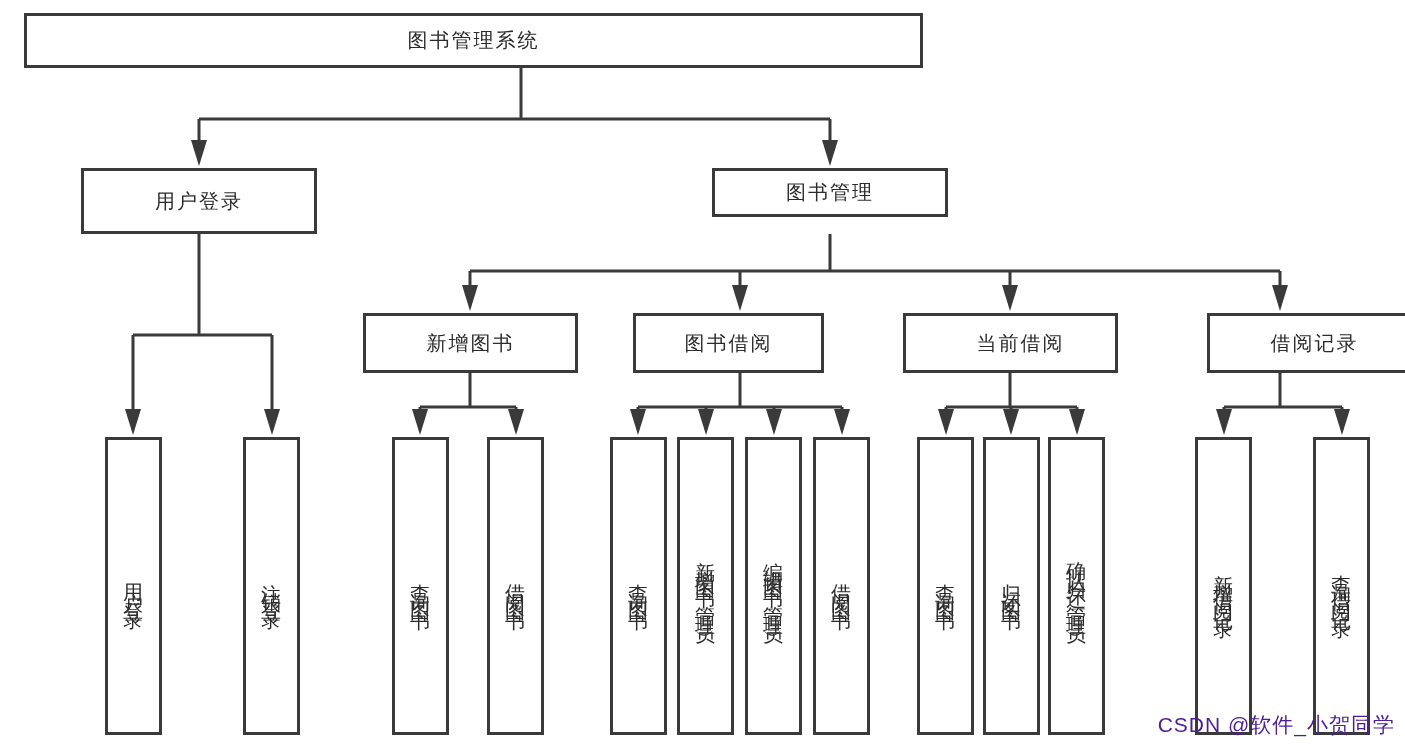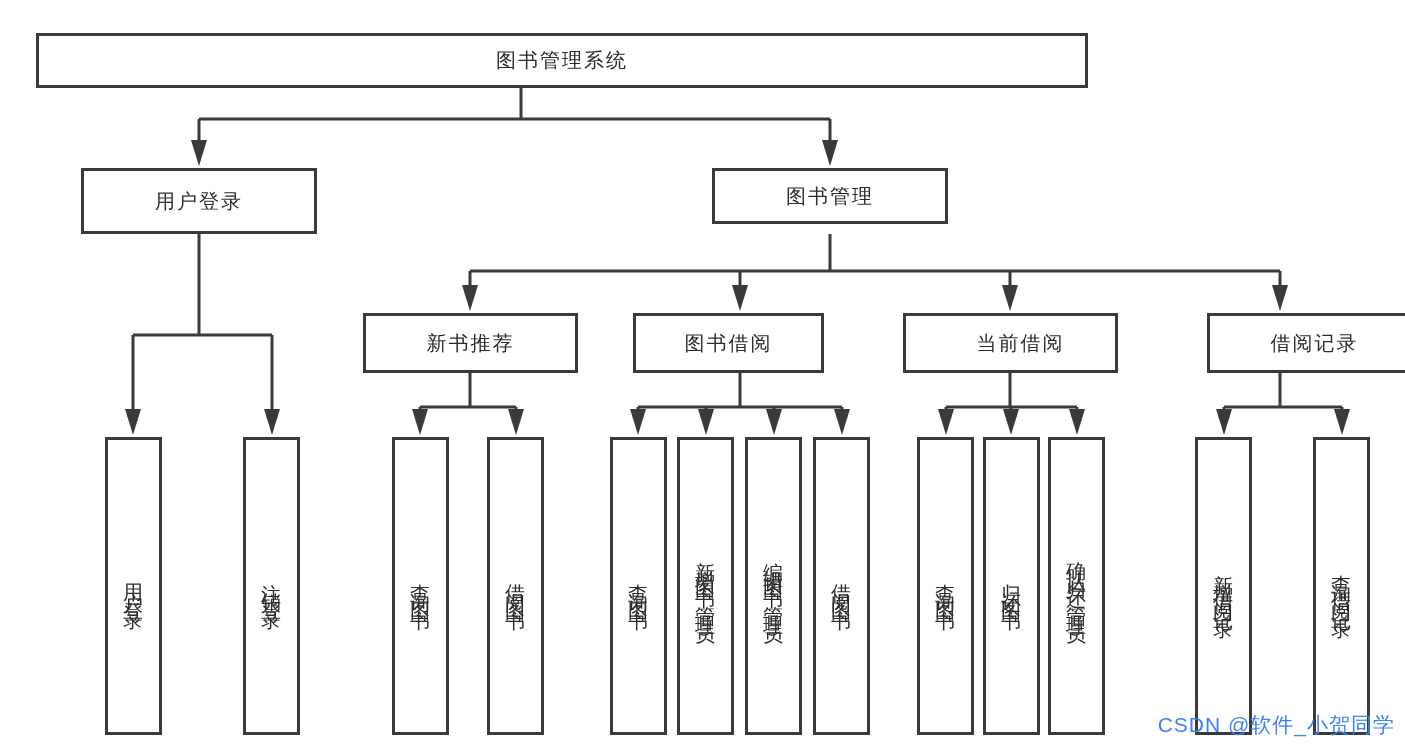--- a/index.html
+++ b/index.html
@@ -45,21 +45,21 @@
     font-size: 20px;
     letter-spacing: 9px;
     line-height: 1;
     white-space: nowrap;
   }
   .watermark {
     position: absolute;
     right: 10px;
     bottom: 8px;
     font-size: 21px;
-    color: #3b82f6;
+    color: #4c1d95;
     letter-spacing: 1px;
     z-index: 5;
     white-space: nowrap;
   }
 </style>
 </head>
 <body>
 
 <div class="canvas">
 
@@ -96,33 +96,33 @@
       <polygon points="774,435 766,409 782,409"></polygon>
       <polygon points="842,435 834,409 850,409"></polygon>
       <polygon points="946,435 938,409 954,409"></polygon>
       <polygon points="1011,435 1003,409 1019,409"></polygon>
       <polygon points="1077,435 1069,409 1085,409"></polygon>
       <polygon points="1224,435 1216,409 1232,409"></polygon>
       <polygon points="1342,435 1334,409 1350,409"></polygon>
     </g>
   </svg>
 
-  <div class="node node-h" style="left:36px; top:13px; width:1052px; height:55px;margin-top:20px;">
+  <div class="node node-h" style="left:24px; top:13px; width:899px; height:55px;">
     <span>图书管理系统</span>
   </div>
 
   <div class="node node-h" style="left:81px; top:168px; width:236px; height:66px;">
     <span>用户登录</span>
   </div>
-  <div class="node node-h" style="left:712px; top:168px; width:236px; height:56px;">
+  <div class="node node-h" style="left:712px; top:168px; width:236px; height:49px;">
     <span>图书管理</span>
   </div>
 
   <div class="node node-h" style="left:363px; top:313px; width:215px; height:60px;">
-    <span>新书推荐</span>
+    <span>新增图书</span>
   </div>
   <div class="node node-h" style="left:633px; top:313px; width:191px; height:60px;">
     <span>图书借阅</span>
   </div>
   <div class="node node-h" style="left:903px; top:313px; width:215px; height:60px;padding-left:20px;">
     <span>当前借阅</span>
   </div>
   <div class="node node-h" style="left:1173px; top:313px; width:215px; height:60px;margin-left:34px;">
     <span>借阅记录</span>
   </div>

